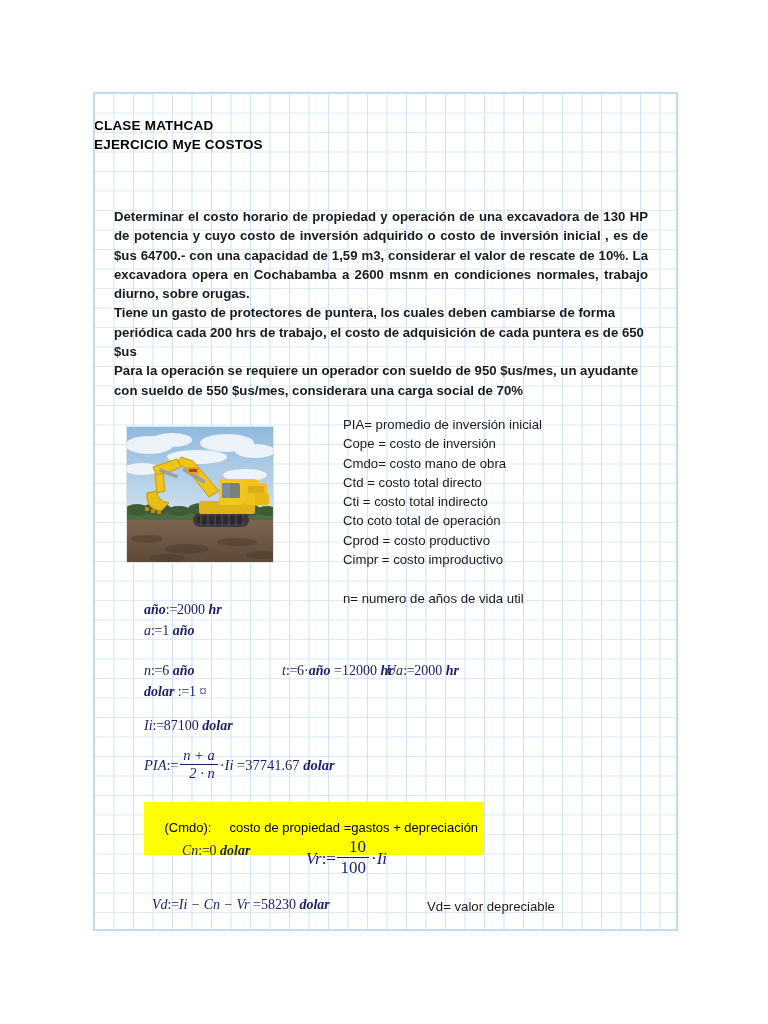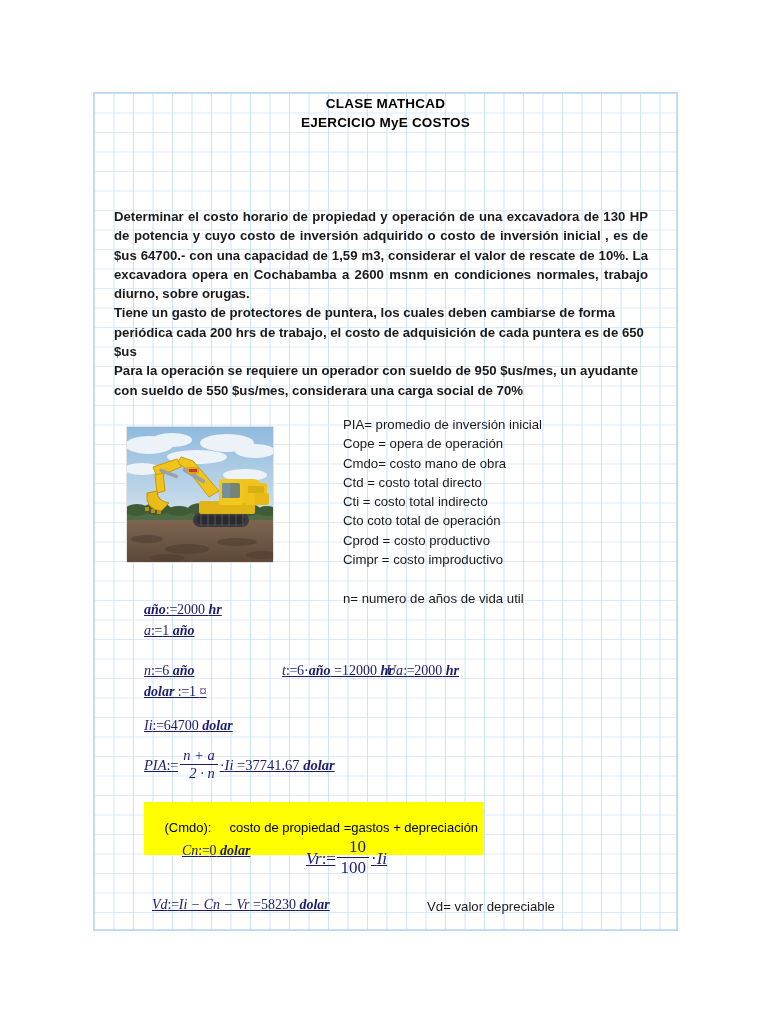--- a/index.html
+++ b/index.html
@@ -36,23 +36,22 @@
     position:absolute;
     left:0; top:0; right:0; bottom:0;
     pointer-events:none;
     box-shadow: inset 0 0 0 1px #c6def5;
   }
 
   
   #title-block {
     position: absolute;
     left: 0;
-    top: 1px;
+    top: 23px;
     width: 100%;
-    text-align: center;
     font-weight: bold;
     font-size: 13.5px;
     line-height: 19px;
     color: #000000;
     letter-spacing: 0.2px;
   }
 
   
   #prose {
     position: absolute;
@@ -100,21 +99,20 @@
   }
   #photo svg { display: block; }
 
   
   .math {
     position: absolute;
     font-family: "Liberation Serif", serif;
     color: #1b1b6b;
     font-size: 14px;
     white-space: nowrap;
-    text-decoration: underline;
   }
   .math .v {            
     font-style: italic;
     font-weight: bold;
   }
   .math .vi {           
     font-style: italic;
   }
   .math .num, .math .op {
     font-style: normal;
@@ -185,21 +183,21 @@
   </div>
 
   <div id="prose">
     <p class="justify">Determinar el costo horario de propiedad y operación de una excavadora de 130 HP de potencia y cuyo costo de inversión adquirido o costo de inversión inicial , es de $us 64700.- con una capacidad de 1,59 m3, considerar el valor de rescate de 10%. La excavadora opera en Cochabamba a 2600 msnm en condiciones normales, trabajo diurno, sobre orugas.</p>
     <p>Tiene un gasto de protectores de puntera, los cuales deben cambiarse de forma periódica cada 200 hrs de trabajo, el costo de adquisición de cada puntera es de 650 $us</p>
     <p>Para la operación se requiere un operador con sueldo de 950 $us/mes, un ayudante con sueldo de 550 $us/mes, considerara una carga social de 70%</p>
   </div>
 
   <div id="legend">
     <div>PIA= promedio de inversión inicial</div>
-    <div>Cope = opera de operación</div>
+    <div>Cope = costo de inversión</div>
     <div>Cmdo= costo mano de obra</div>
     <div>Ctd = costo total directo</div>
     <div>Cti = costo total indirecto</div>
     <div>Cto coto total de operación</div>
     <div>Cprod = costo productivo</div>
     <div>Cimpr = costo improductivo</div>
   </div>
 
   <div id="legend2">
     <div>n= numero de años de vida util</div>
@@ -318,21 +316,21 @@
 
   <div class="math" style="left:292px; top:570px;">
     <span class="vi">Ua</span><span class="assign">:=</span><span class="num">2000</span>&nbsp;<span class="unit">hr</span>
   </div>
 
   <div class="math" style="left:50px; top:591px;">
     <span class="v">dolar</span> <span class="assign">:=</span><span class="num">1</span>&nbsp;<span class="num">¤</span>
   </div>
 
   <div class="math" style="left:50px; top:625px;">
-    <span class="vi">Ii</span><span class="assign">:=</span><span class="num">64700</span>&nbsp;<span class="unit">dolar</span>
+    <span class="vi">Ii</span><span class="assign">:=</span><span class="num">87100</span>&nbsp;<span class="unit">dolar</span>
   </div>
 
   <div class="math" style="left:50px; top:657px; font-size:14.5px;">
     <span class="vi">PIA</span><span class="assign">:=</span><span class="frac"><span class="top vi">n + a</span><span class="bar"></span><span class="bot vi">2 · n</span></span><span class="op">·</span><span class="vi">Ii</span>&nbsp;<span class="op">=</span><span class="num">37741.67</span>&nbsp;<span class="unit">dolar</span>
   </div>
 
   <div id="cpro-callout">
     <span>(Cmdo):</span>&nbsp;&nbsp;&nbsp;&nbsp;&nbsp;<span>costo de propiedad =gastos + depreciación</span>
   </div>
 

